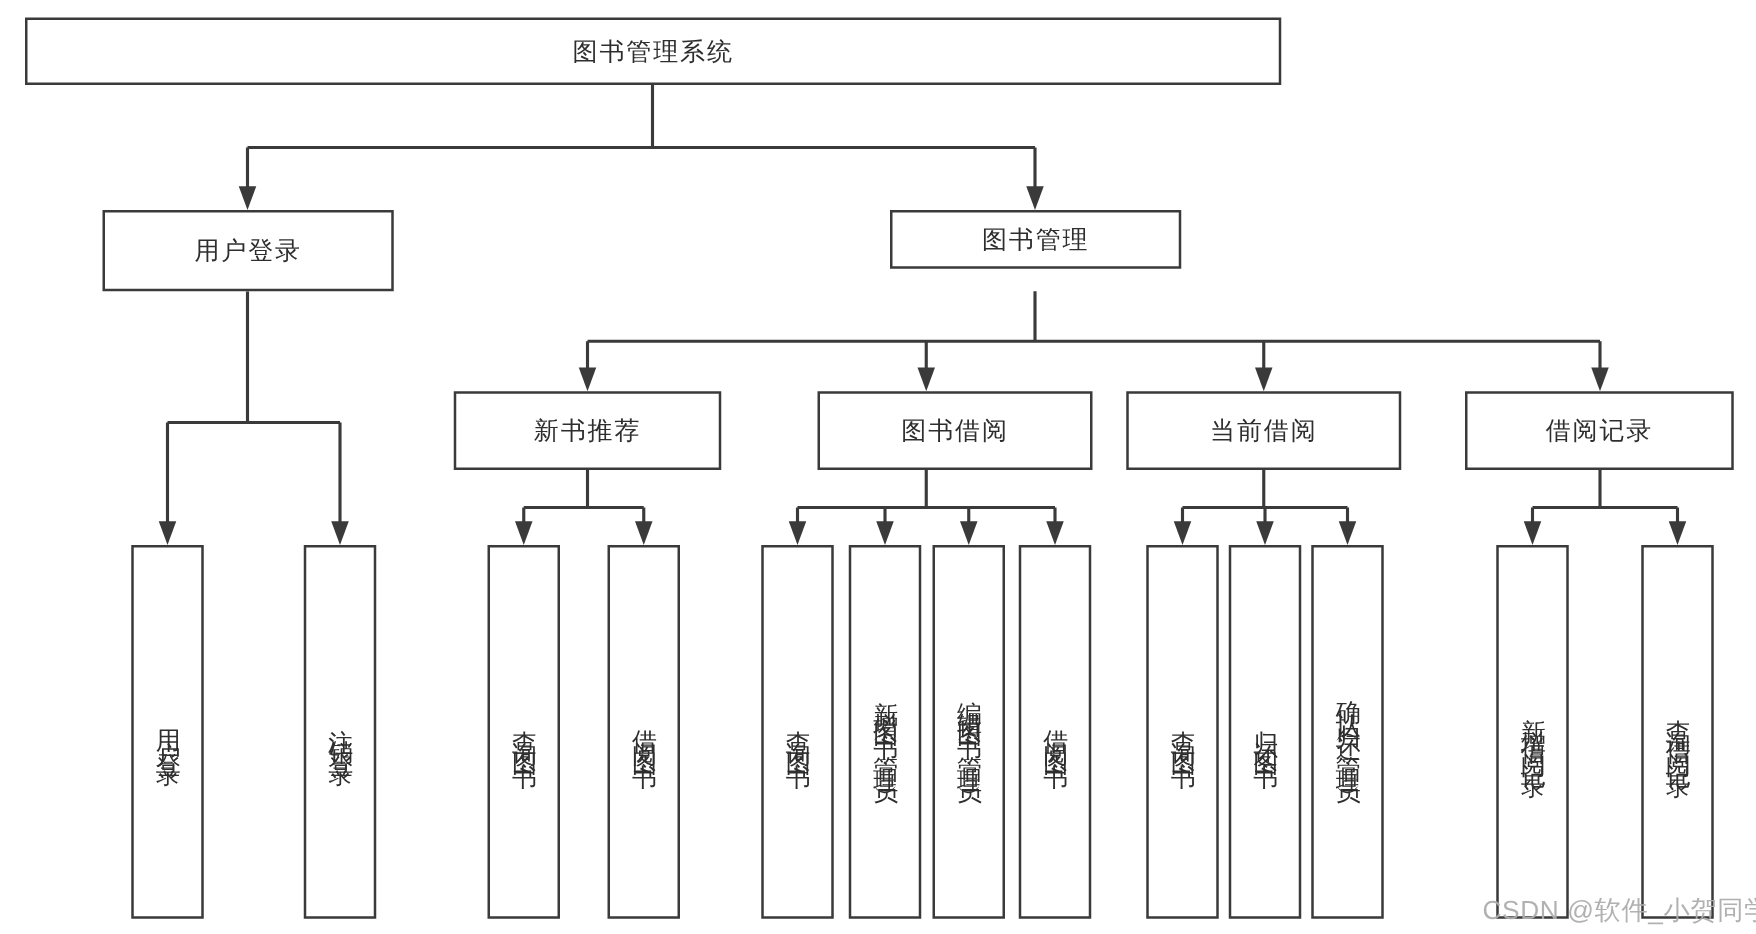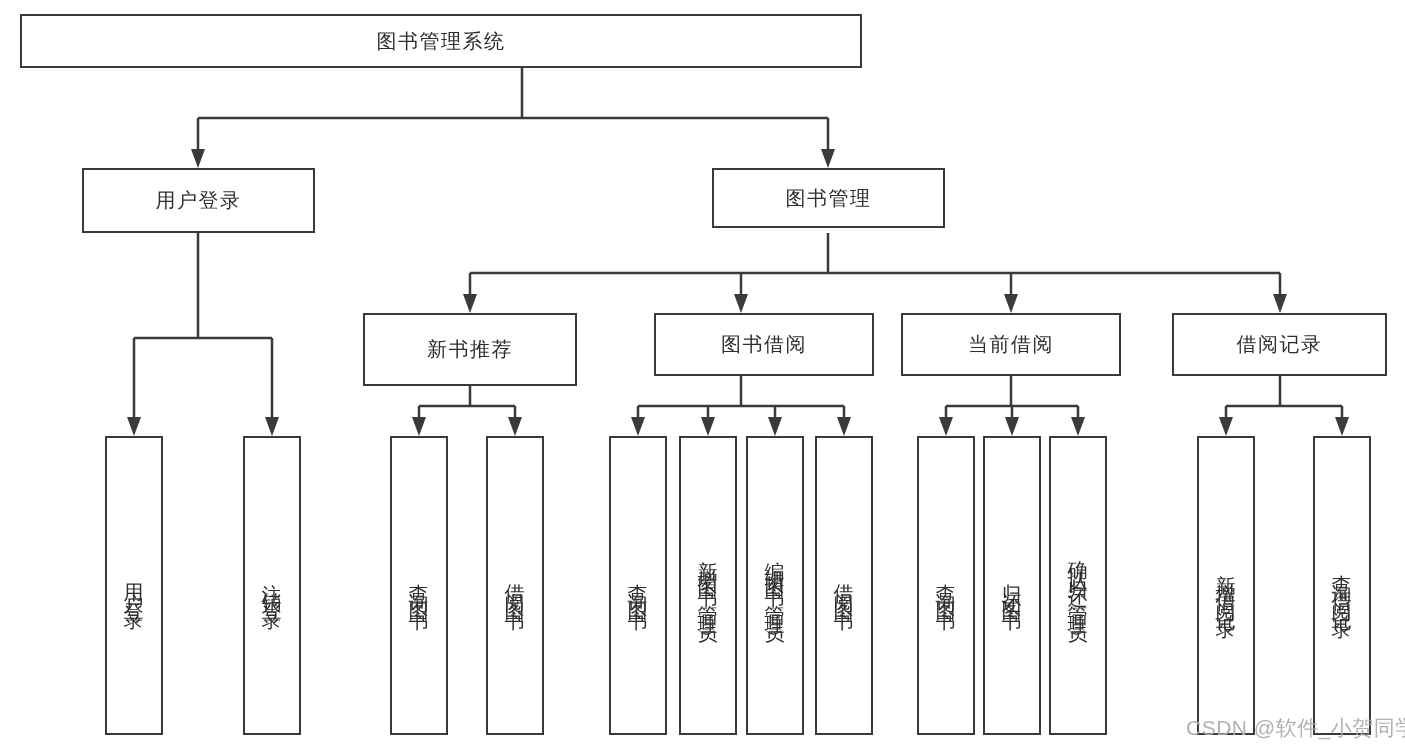--- a/index.html
+++ b/index.html
@@ -90,32 +90,32 @@
       <polygon points="768,417 782,417 775,436"></polygon>
       <polygon points="837,417 851,417 844,436"></polygon>
       <polygon points="939,417 953,417 946,436"></polygon>
       <polygon points="1005,417 1019,417 1012,436"></polygon>
       <polygon points="1071,417 1085,417 1078,436"></polygon>
       <polygon points="1219,417 1233,417 1226,436"></polygon>
       <polygon points="1335,417 1349,417 1342,436"></polygon>
     </g>
   </svg>
 
-  <div class="box" style="left:20px; top:14px; width:842px; height:54px;">
+  <div class="box" style="left:20px; top:14px; width:1005px; height:54px;">
     <span class="hlabel">图书管理系统</span>
   </div>
 
   <div class="box" style="left:82px; top:168px; width:233px; height:65px;">
     <span class="hlabel">用户登录</span>
   </div>
-  <div class="box" style="left:712px; top:168px; width:233px; height:60px;">
+  <div class="box" style="left:712px; top:168px; width:233px; height:47px;">
     <span class="hlabel">图书管理</span>
   </div>
 
-  <div class="box" style="left:363px; top:313px; width:214px; height:73px;">
+  <div class="box" style="left:363px; top:313px; width:214px; height:63px;">
     <span class="hlabel">新书推荐</span>
   </div>
   <div class="box" style="left:654px; top:313px; width:220px; height:63px;">
     <span class="hlabel">图书借阅</span>
   </div>
   <div class="box" style="left:901px; top:313px; width:220px; height:63px;">
     <span class="hlabel">当前借阅</span>
   </div>
   <div class="box" style="left:1172px; top:313px; width:215px; height:63px;text-align:right;">
     <span class="hlabel">借阅记录</span>

